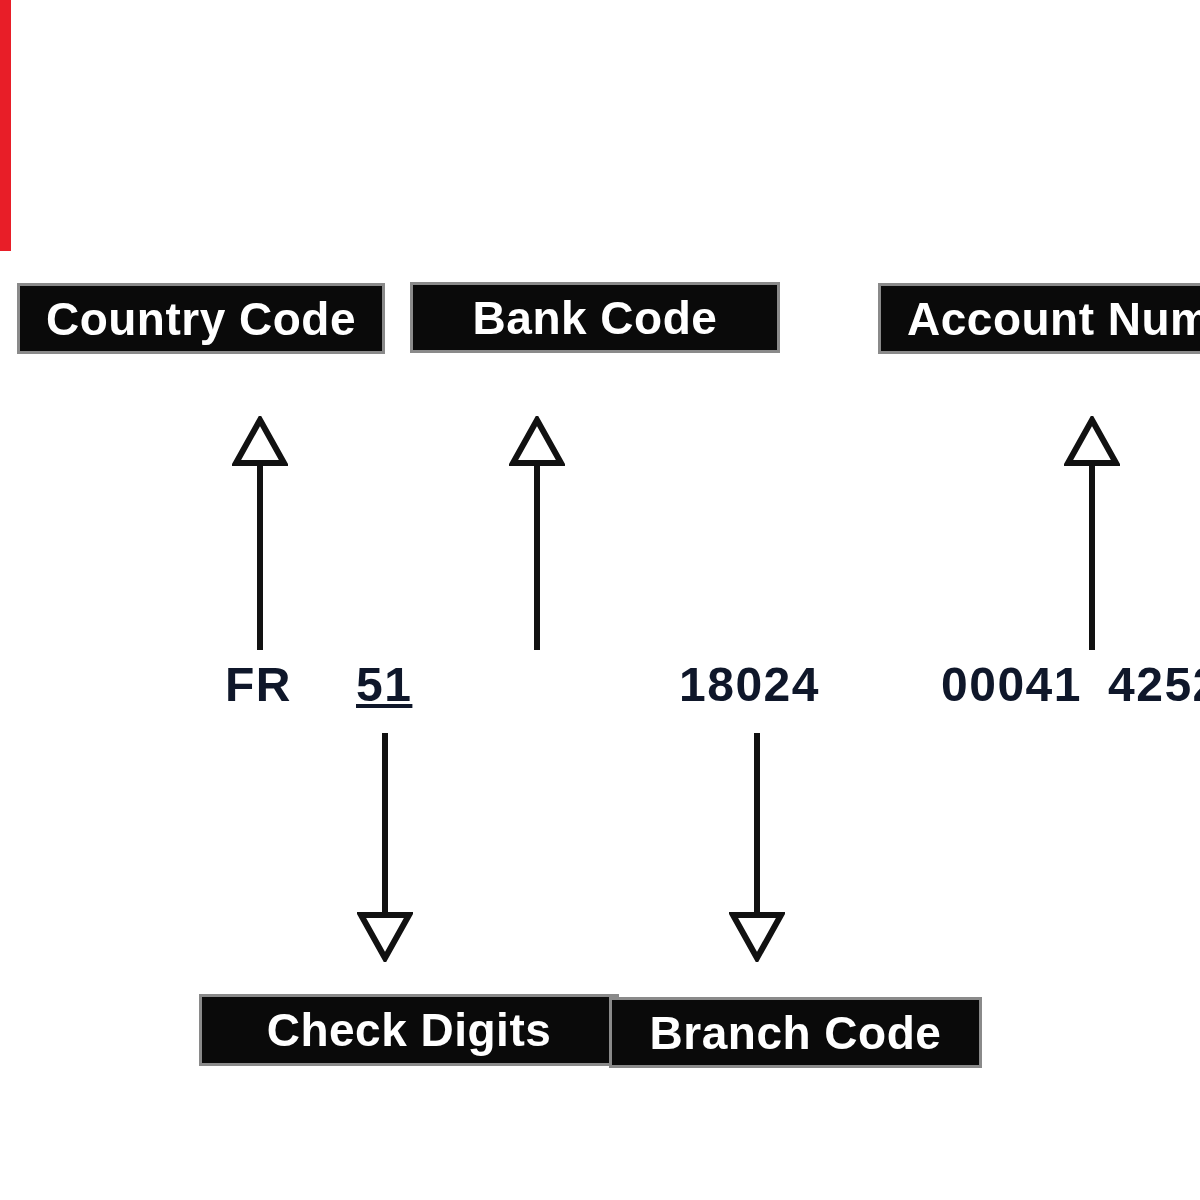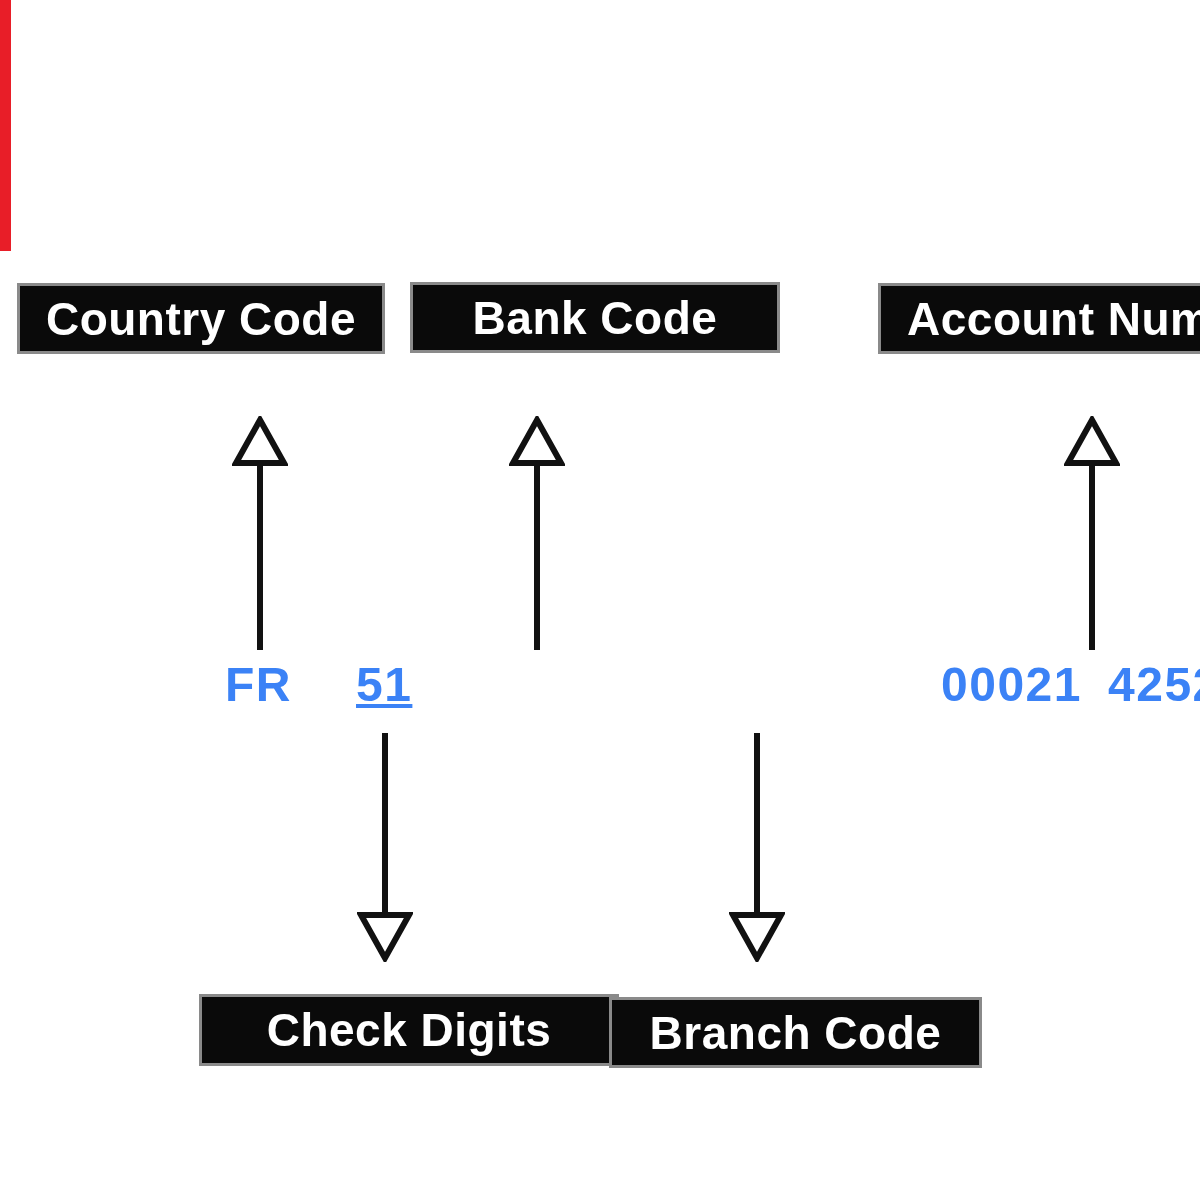--- a/index.html
+++ b/index.html
@@ -49,21 +49,21 @@
   #arrow-down-check  { left: 357px; top: 733px; }
   #arrow-down-branch { left: 729px; top: 733px; }
 
   .iban-seg {
     position: absolute;
     top: 655px;
     height: 60px;
     line-height: 60px;
     font-weight: 700;
     font-size: 48px;
-    color: #3b82f6;
+    color: #0f172a;
     letter-spacing: 1.5px;
     white-space: nowrap;
   }
   #seg-fr      { left: 225px; }
   #seg-check   { left: 356px; text-decoration: underline; }
   #seg-bank    { left: 478px; }
   #seg-branch  { left: 679px; }
   #seg-account { left: 941px; }
   #seg-account .acct-part2 { margin-left: 26px; }
 </style>
@@ -92,21 +92,22 @@
     <line x1="28" y1="44" x2="28" y2="234" stroke="#111111" stroke-width="6"></line>
     <polygon points="28,4 52,47 4,47" fill="#ffffff" stroke="#111111" stroke-width="6" stroke-linejoin="miter"></polygon>
   </svg>
   <svg class="arrow" id="arrow-up-account" width="56" height="236" viewBox="0 0 56 236">
     <line x1="28" y1="44" x2="28" y2="234" stroke="#111111" stroke-width="6"></line>
     <polygon points="28,4 52,47 4,47" fill="#ffffff" stroke="#111111" stroke-width="6" stroke-linejoin="miter"></polygon>
   </svg>
 
   <span class="iban-seg" id="seg-fr">FR</span>
   <span class="iban-seg" id="seg-check">51</span>
-  <span class="iban-seg" id="seg-account"><span>00021</span><span class="acct-part2">425</span><span>2</span></span>
+  <span class="iban-seg" id="seg-branch">18024</span>
+  <span class="iban-seg" id="seg-account"><span>00041</span><span class="acct-part2">425</span><span>2</span></span>
 
   <svg class="arrow" id="arrow-down-check" width="56" height="229" viewBox="0 0 56 229">
     <line x1="28" y1="0" x2="28" y2="186" stroke="#111111" stroke-width="6"></line>
     <polygon points="28,225 4,182 52,182" fill="#ffffff" stroke="#111111" stroke-width="6" stroke-linejoin="miter"></polygon>
   </svg>
   <svg class="arrow" id="arrow-down-branch" width="56" height="229" viewBox="0 0 56 229">
     <line x1="28" y1="0" x2="28" y2="186" stroke="#111111" stroke-width="6"></line>
     <polygon points="28,225 4,182 52,182" fill="#ffffff" stroke="#111111" stroke-width="6" stroke-linejoin="miter"></polygon>
   </svg>
 

